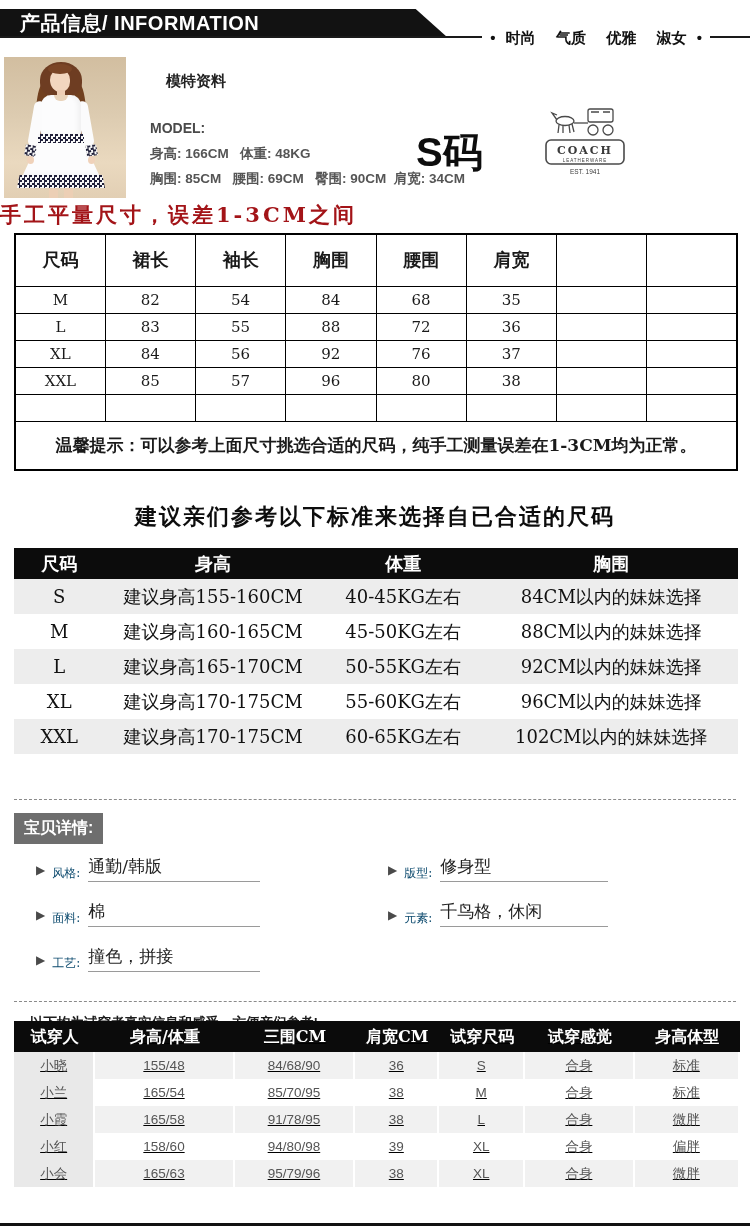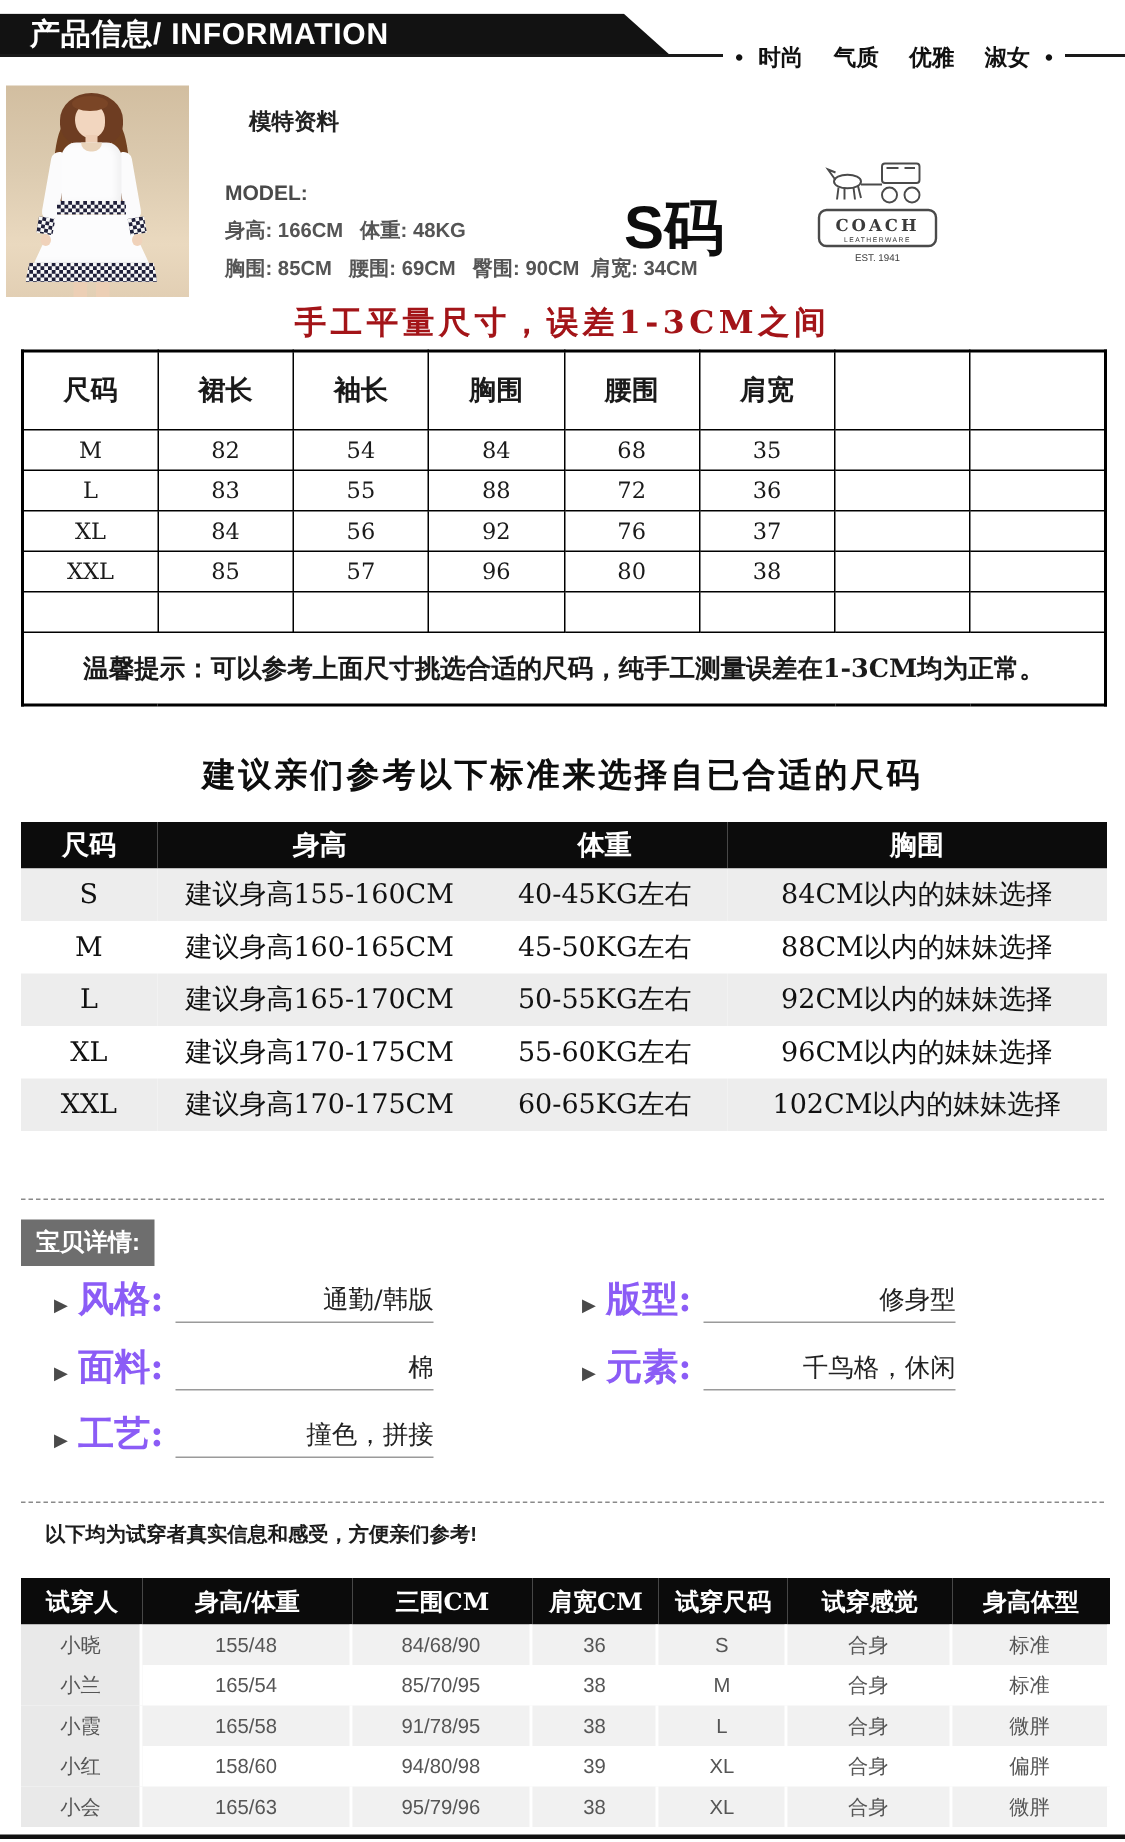--- a/index.html
+++ b/index.html
@@ -45,21 +45,21 @@
   .leg-r{left:60px;top:131px;width:9px;height:10px;background:#eccfb5;}
 
   .model-title{position:absolute;top:72px;left:166px;font-weight:bold;font-size:15px;color:#222;}
   .model-info{position:absolute;top:120px;left:150px;color:#555;}
   .m-label{font-weight:bold;font-size:14px;margin-bottom:9px;color:#4a4a4a;}
   .m-line{font-weight:bold;font-size:13.5px;margin-bottom:7px;color:#555;}
   .size-badge{position:absolute;top:130px;left:416px;font-size:40px;font-weight:bold;color:#0d0d0d;line-height:1.1;}
   .coach{position:absolute;top:106px;left:543px;}
 
   
-  .measure-title{position:absolute;top:201px;left:0;width:750px;text-align:center;
+  .measure-title{position:absolute;top:201px;left:0;width:750px;text-align:left;
     font-family:"DejaVu Serif",serif;font-weight:bold;font-size:21px;letter-spacing:3px;color:var(--accent-red);}
 
   
   .mtable{position:absolute;top:233px;left:14px;width:724px;border-collapse:collapse;border:2px solid #000;table-layout:fixed;}
   .mtable th,.mtable td{border:1px solid #000;text-align:center;font-family:"DejaVu Serif",serif;color:#1a1a1a;}
   .t1-head th{height:52px;font-size:18px;font-weight:bold;}
   .t1-row td{height:27px;font-size:15px;}
   .t1-empty td{height:27px;}
   .warn-cell{height:49px;color:var(--warning-red);font-family:"Liberation Sans",sans-serif;font-weight:bold;font-size:17px;}
 
@@ -74,29 +74,29 @@
 
   
   .hr1,.hr2{position:absolute;left:14px;width:722px;border-top:1px dashed #8a8a8a;}
   .hr1{top:799px;} .hr2{top:1001px;}
   .d-title{position:absolute;top:813px;left:14px;background:var(--label-gray);color:#fff;
     font-weight:bold;font-size:16px;padding:5px 10px;text-align:center;}
   .d-col{position:absolute;display:flex;flex-direction:column;gap:15px;}
   .d-left{top:852px;left:36px;} .d-right{top:852px;left:388px;}
   .d-item{display:flex;align-items:flex-end;height:30px;}
   .d-arrow{color:#4a4a4a;font-size:12px;margin-right:7px;margin-bottom:5px;}
-  .d-label{font-family:"DejaVu Serif",serif;font-weight:700;font-size:24px;color:#8b5cf6;margin-right:8px;}
-  .d-value{width:172px;border-bottom:1px solid #9a9a9a;text-align:right;
+  .d-label{font-family:"DejaVu Serif",serif;font-weight:400;font-size:12px;color:#0c4a6e;margin-right:8px;}
+  .d-value{width:172px;border-bottom:1px solid #9a9a9a;text-align:left;
     font-family:"DejaVu Serif",serif;font-size:17px;color:#222;padding-bottom:3px;}
   .d-right .d-value{width:168px;}
 
   
   .tnote{position:absolute;top:1014px;left:30px;font-weight:bold;font-size:13.5px;color:#1c1c1c;}
-  .ttable{position:absolute;top:1052px;left:14px;width:726px;display:grid;
-    grid-template-columns:11.2% 19.2% 16.6% 11.6% 11.8% 15.1% 14.5%;}
+  .ttable{position:absolute;top:1021px;left:14px;width:726px;display:grid;
+    grid-template-columns:11.2% 19.2% 16.6% 11.6% 11.8% 15.1% 14.5%;text-decoration:underline;}
   .t-h{background:#0b0b0b;color:#fff;height:31px;line-height:31px;text-align:center;
     font-family:"DejaVu Serif",serif;font-weight:bold;font-size:16px;}
   .t-c{height:27px;line-height:27px;text-align:center;font-size:13.5px;color:#555;border-right:2px solid #fff;}
   .t-c.alt{background:var(--tryon-row-gray);}
   .t-c.first{background:#e9e9e9;}
 
   .bottom-line{position:absolute;top:1223px;left:0;width:750px;height:3px;background:#111;}
 </style>
 </head>
 <body>

